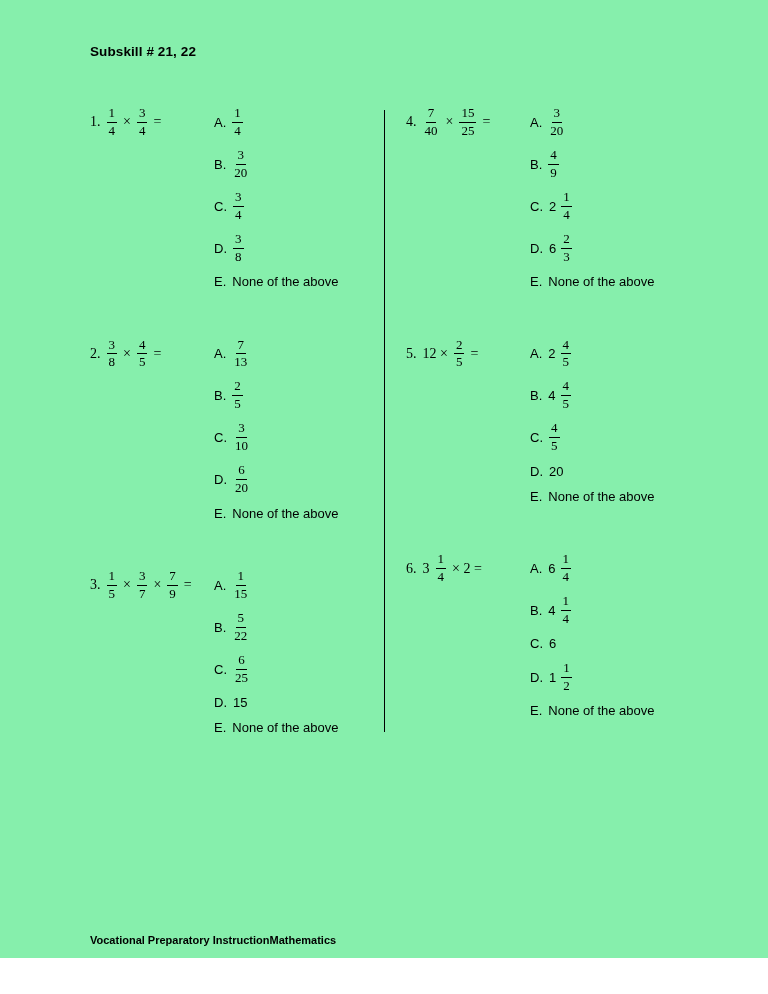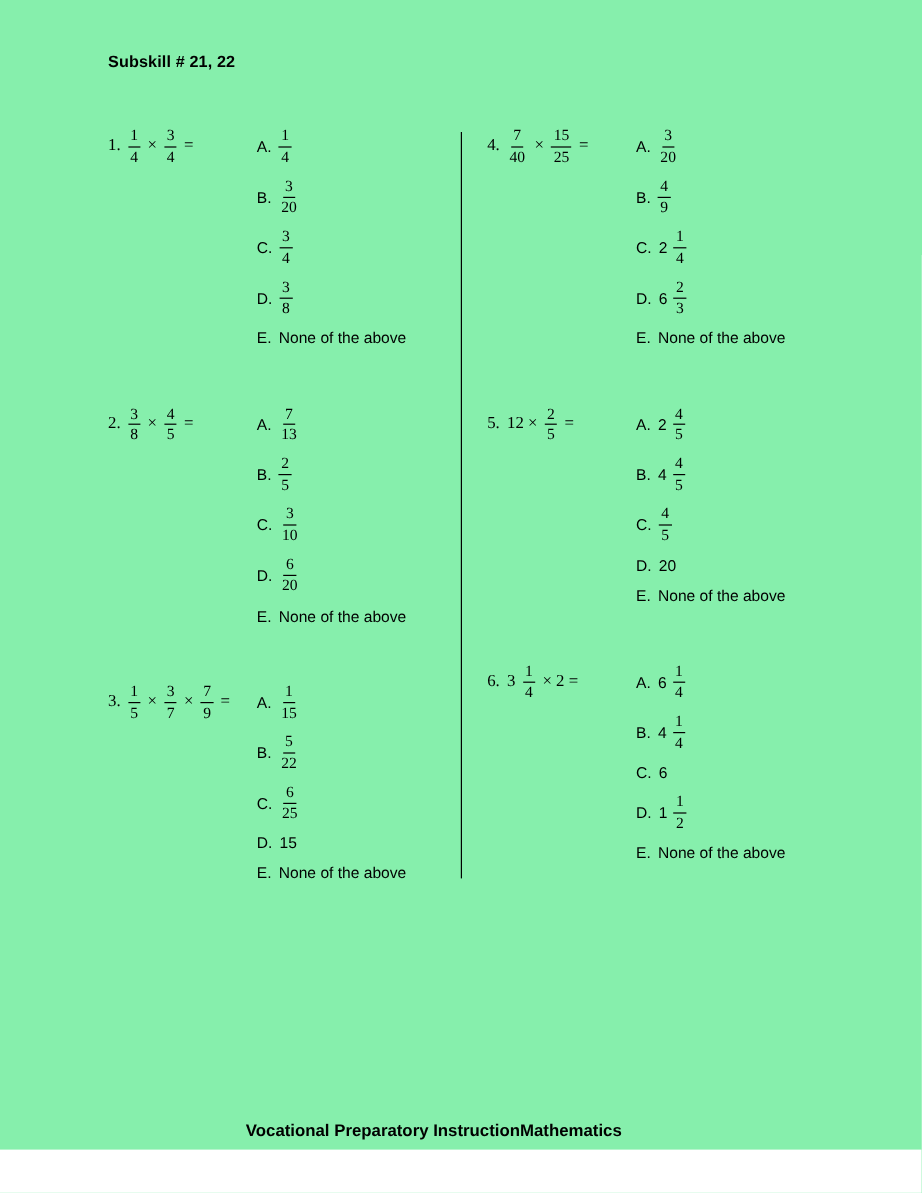--- a/index.html
+++ b/index.html
@@ -97,23 +97,23 @@
   }
   .frac .num { border-bottom: 1px solid #000; padding: 0 2px 1px 2px; }
   .frac .den { padding: 1px 2px 0 2px; }
 
   .footer {
     position: absolute;
     top: 934px;
     left: 90px;
     width: 543px;
     display: flex;
-    justify-content: center;
+    justify-content: flex-start;
     font-weight: 700;
-    font-size: 14px;
+    font-size: 11px;
   }
 </style>
 </head>
 <body>
 
 <div class="page">
 
   <div class="header">
     <span class="subskill">Subskill # 21, 22</span>
   </div>

